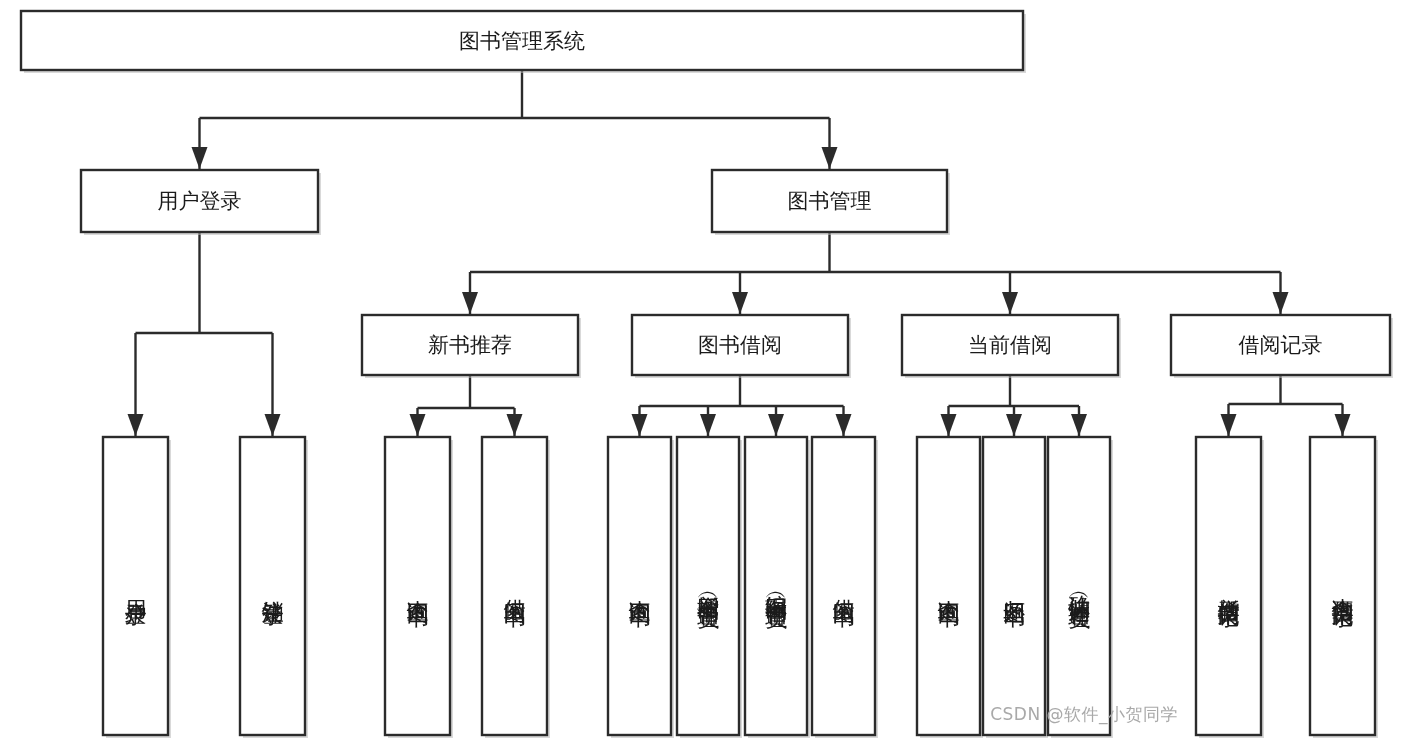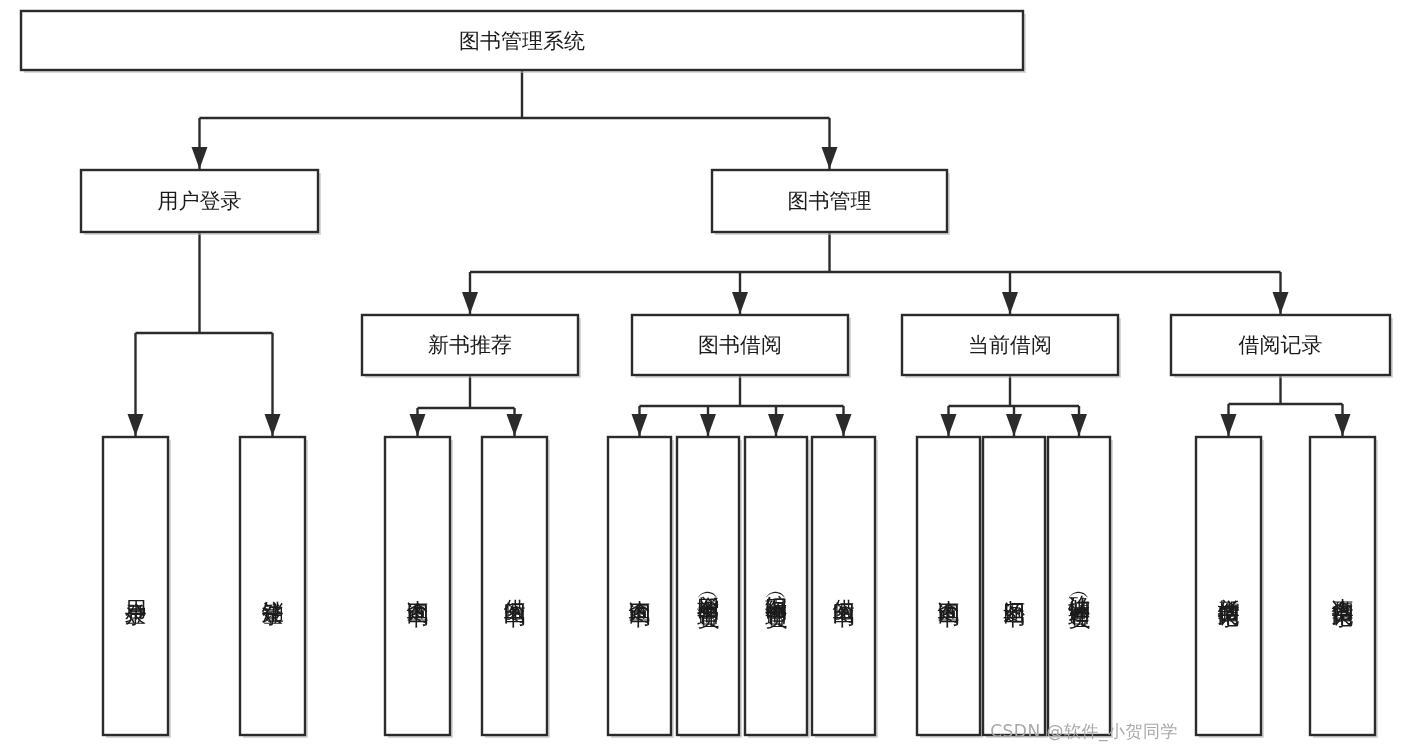--- a/index.html
+++ b/index.html
@@ -69,21 +69,21 @@
     font-size: 22px;
     line-height: 1.12;
     letter-spacing: 2px;
     color: #1b1b1b;
     white-space: nowrap;
     text-align: center;
   }
   .watermark {
     position: absolute;
     right: 8px;
-    bottom: 4px;
+    bottom: 21px;
     font-family: "DejaVu Sans", "Liberation Sans", sans-serif;
     font-size: 17px;
     color: #a9a9a9;
     letter-spacing: 0.5px;
     white-space: nowrap;
   }
 </style>
 </head>
 <body>
 

